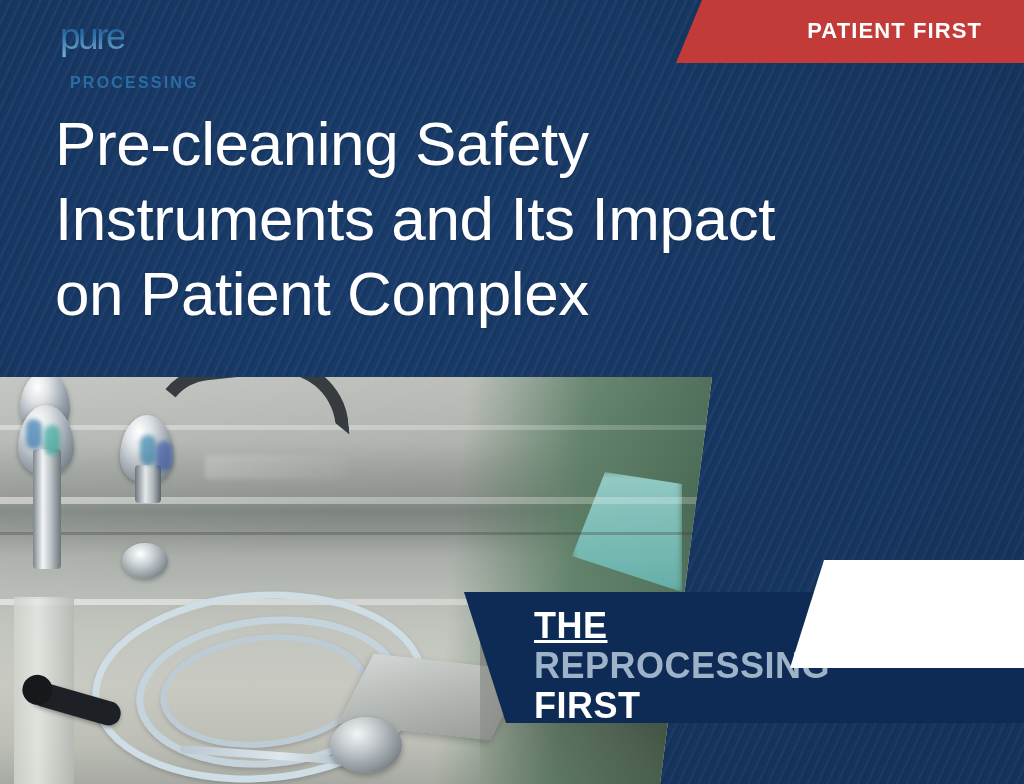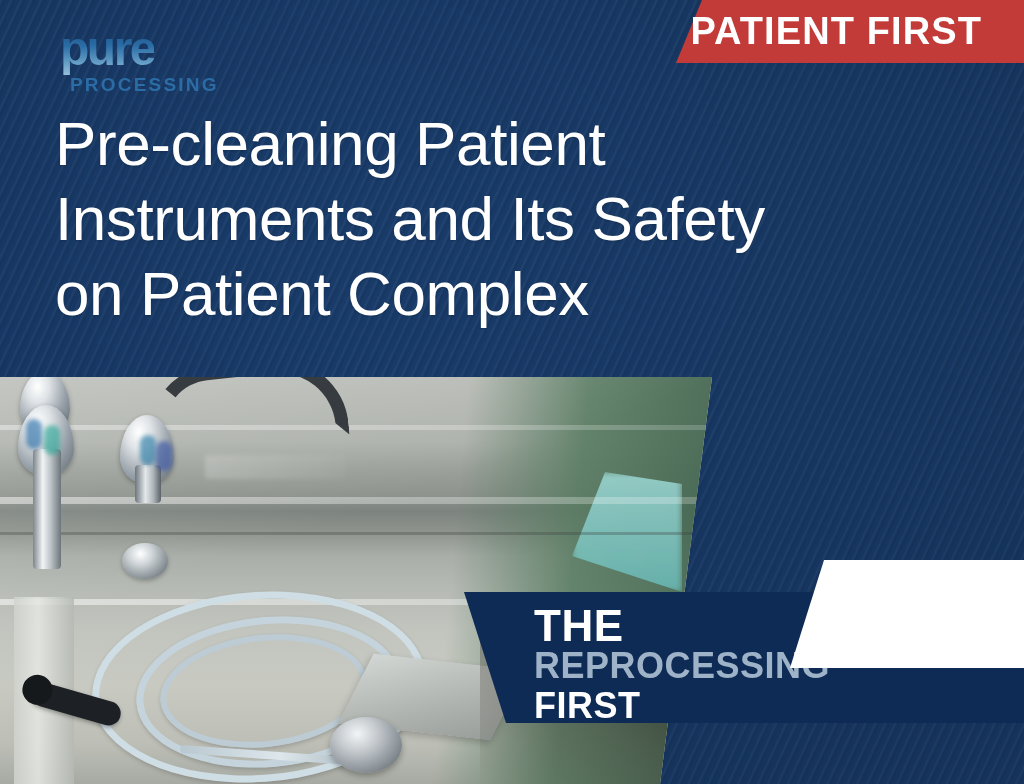--- a/index.html
+++ b/index.html
@@ -50,21 +50,21 @@
     width: 348px;
     height: 63px;
     background: #c23b39;
     clip-path: polygon(26px 0, 348px 0, 348px 63px, 0 63px);
   }
   .red-flag-label {
     position: absolute;
     right: 42px;
     top: 13px;
     color: #ffffff;
-    font-size: 38px;
+    font-size: 22px;
     font-weight: bold;
     letter-spacing: 1.1px;
     line-height: 36px;
     white-space: nowrap;
   }
 
   
   .title {
     position: absolute;
     left: 55px;
@@ -289,53 +289,53 @@
     left: 534px;
     top: 606px;
     line-height: 40px;
     letter-spacing: 0.5px;
   }
   .report-line {
     display: block;
     font-weight: bold;
     white-space: nowrap;
   }
-  .report-the    { font-size: 44px; color: #ffffff; }
+  .report-the    { font-size: 36px; color: #ffffff; text-decoration: underline; }
   .report-middle { font-size: 36px; color: #9fb3c8; }
   .report-report { font-size: 36px; color: #ffffff; }
 
   
   .logo-panel {
     position: absolute;
     left: 790px;
     top: 560px;
     width: 234px;
     height: 108px;
     background: #ffffff;
     clip-path: polygon(34px 0, 234px 0, 234px 108px, 0 108px);
   }
   .logo-pure {
     position: absolute;
     left: 60px;
-    top: 20px;
-    font-size: 48px;
-    font-weight: bold;
+    top: 8px;
+    font-size: 37px;
+    font-weight: normal;
     line-height: 57px;
     letter-spacing: -2.5px;
     background: linear-gradient(180deg, #15447c 0%, #2b6ca5 45%, #6ba3c9 78%, #9cc3dc 100%);
     -webkit-background-clip: text;
     background-clip: text;
     color: transparent;
     -webkit-text-fill-color: transparent;
   }
   .logo-processing {
     position: absolute;
     left: 70px;
     top: 74px;
-    font-size: 19px;
+    font-size: 16px;
     font-weight: bold;
     letter-spacing: 2.2px;
     color: #2b6ca5;
   }
 </style>
 </head>
 <body>
 
 <div id="canvas">
 
@@ -369,22 +369,22 @@
     <div class="scope-tail"></div>
     <div class="scope-head"></div>
     <div class="valve-left"></div>
     <div class="photo-dark-corner"></div>
   </div>
 
   <div class="red-flag"></div>
   <div class="red-flag-label">PATIENT FIRST</div>
 
   <div class="title">
-    <span class="title-line">Pre-cleaning Patient</span>
-    <span class="title-line">Instruments and Its Safety</span>
+    <span class="title-line">Pre-cleaning Safety</span>
+    <span class="title-line">Instruments and Its Impact</span>
     <span class="title-line">on Patient Complex</span>
   </div>
 
   <div class="report-flag"></div>
   <div class="report-text">
     <span class="report-line report-the">THE</span>
     <span class="report-line report-middle">REPROCESSING</span>
     <span class="report-line report-report">FIRST</span>
   </div>
 

